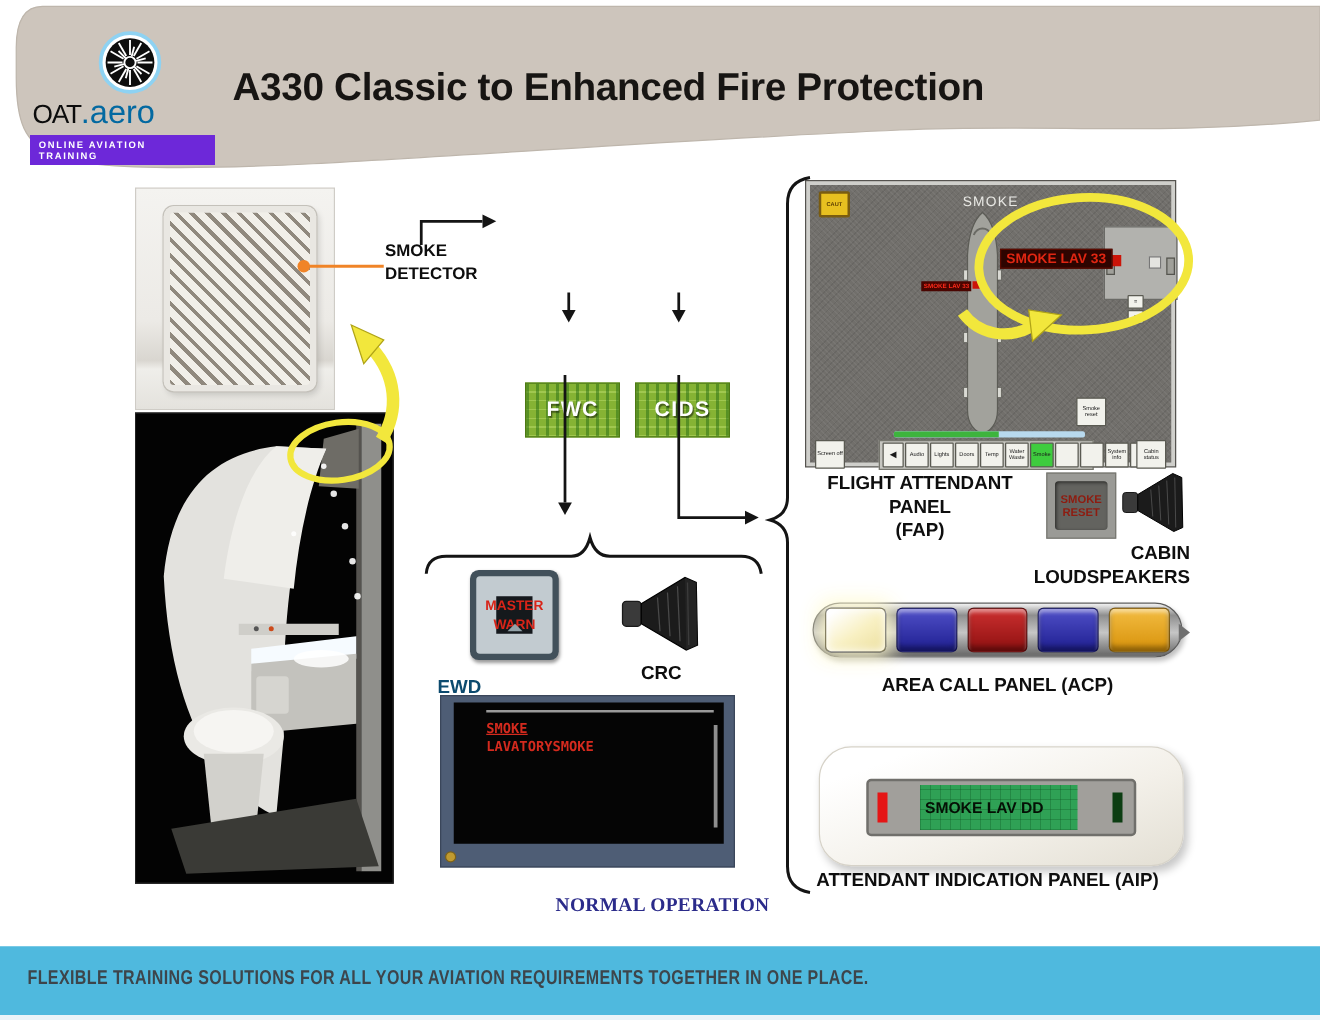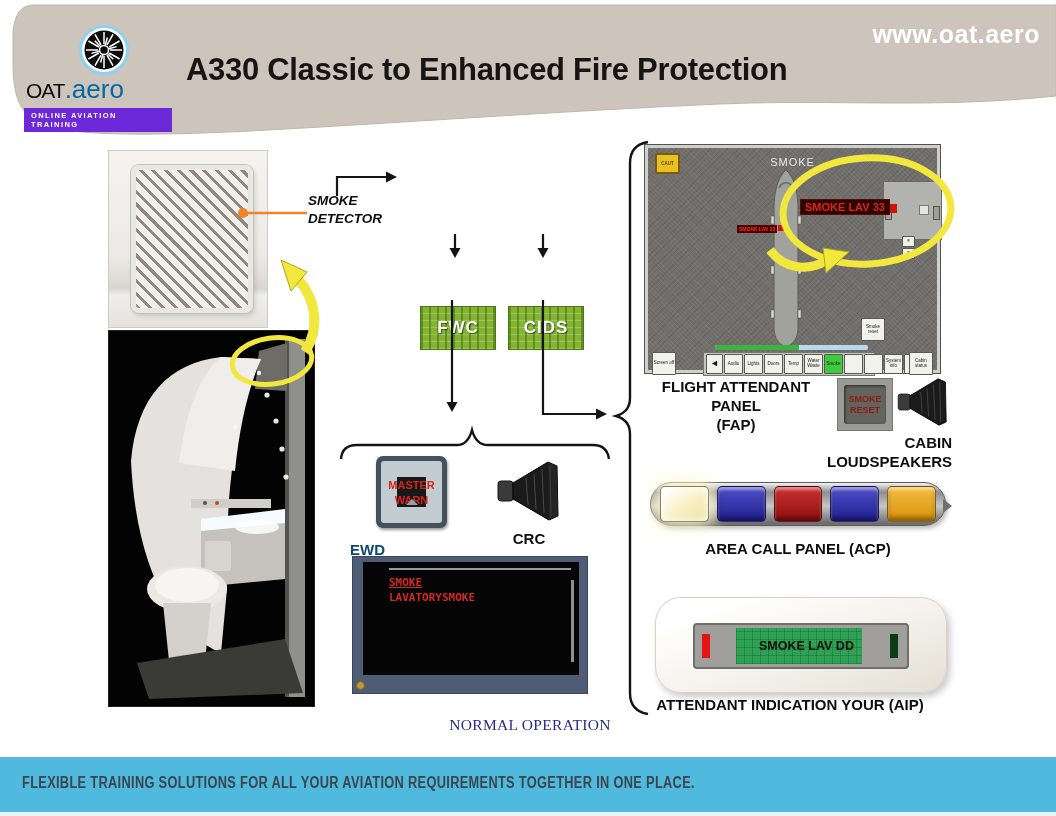--- a/index.html
+++ b/index.html
@@ -33,21 +33,21 @@
      background:#c96d12;border:1px solid #8a4a08;
      background-image:repeating-linear-gradient(90deg,rgba(120,60,5,.45) 0 2px,transparent 2px 11px),
        repeating-linear-gradient(0deg,rgba(255,170,70,.35) 0 2px,transparent 2px 9px);
      text-shadow:1px 1px 1px rgba(0,0,0,.5);}
   .chip{width:74px;height:42px;color:#fff;font-weight:bold;font-size:17px;letter-spacing:1px;
      display:flex;align-items:center;justify-content:center;border:1px solid #4c7a14;
      background:#86b334;
      background-image:repeating-linear-gradient(90deg,rgba(40,110,20,.5) 0 2px,transparent 2px 8px),
        repeating-linear-gradient(0deg,rgba(200,230,120,.4) 0 1px,transparent 1px 7px);
      text-shadow:1px 1px 1px rgba(0,0,0,.5);margin-top:48px;}
-  .lbl-smokedet{left:308px;top:192px;width:92px;font-size:13.5px;font-weight:bold;color:#0d0d0d;line-height:1.35;font-style:italic;}
+  .lbl-smokedet{left:308px;top:192px;width:92px;font-size:13.5px;font-weight:bold;color:#0d0d0d;line-height:1.35;}
 
   
   .mwarn{left:376px;top:456px;width:71px;height:72px;background:#42515b;border-radius:7px;
      box-shadow:1px 2px 3px rgba(0,0,0,.4);padding:5px;box-sizing:border-box;}
   .mwarn-rim{width:100%;height:100%;background:#c2cbd0;border-radius:3px;padding:16px;box-sizing:border-box;}
   .mwarn-face{position:relative;width:100%;height:100%;background:#15191c;display:flex;flex-direction:column;
      align-items:center;justify-content:center;gap:3px;color:#d82418;font-weight:bold;font-size:11px;}
   .mwarn-tri{position:absolute;bottom:2px;left:50%;transform:translateX(-50%);width:0;height:0;
      border-left:6px solid transparent;border-right:6px solid transparent;border-bottom:6px solid #93a2a8;}
   .lbl-crc{left:496px;top:530px;width:66px;text-align:center;font-size:15px;font-weight:bold;color:#0d0d0d;}
@@ -119,43 +119,42 @@
 
   
   .aip{left:655px;top:597px;width:290px;height:94px;border-radius:26px;border:1px solid #d6d2c8;
      background:linear-gradient(160deg,#ffffff 15%,#f3f0e9 60%,#e3dfd4);
      box-shadow:3px 4px 7px rgba(0,0,0,.22);}
   .aip-disp{position:absolute;left:37px;top:25px;width:212px;height:42px;background:#a19f9b;
      border:2px solid #706f6b;border-radius:4px;}
   .aip-green{position:absolute;left:41px;top:3px;width:126px;height:36px;background:#2fa155;
      background-image:repeating-linear-gradient(90deg,rgba(10,80,30,.3) 0 1px,transparent 1px 8px),
        repeating-linear-gradient(0deg,rgba(10,80,30,.3) 0 1px,transparent 1px 8px);
-     color:#051005;font-size:12.5px;font-weight:bold;display:flex;align-items:center;padding-left:23px;box-sizing:border-box;}
+     color:#051005;font-size:12.5px;font-weight:bold;display:flex;align-items:center;padding-left:4px;box-sizing:border-box;}
   .aip-red{position:absolute;left:7px;top:9px;width:8px;height:24px;background:#e51515;}
   .aip-dg{position:absolute;right:9px;top:9px;width:8px;height:24px;background:#0c3d12;}
 
   .normal-op{left:380px;top:716px;width:300px;text-align:center;font-family:"Liberation Serif",serif;
-     font-size:15.5px;color:#2b2b8a;letter-spacing:.3px;}
+     font-size:15.5px;color:#2b2b8a;letter-spacing:.3px;font-weight:bold;}
 
   
   .footer{left:0;top:757px;width:1056px;height:55px;background:#4fb9de;}
   .footer-inner{position:absolute;left:22px;top:17px;font-size:16px;font-weight:bold;color:#3d454b;
      letter-spacing:.4px;transform:scaleX(.8);transform-origin:left center;white-space:nowrap;}
   .footer-strip{left:0;top:812px;width:1056px;height:4px;background:#eaf4f9;}
 </style>
 </head>
 <body>
 
 <div id="page">
 
   <svg class="abs" style="left:0;top:0;" width="1056" height="150">
     <path d="M34,5 L1056,5 L1056,96 C930,109 840,99 720,104 C560,111 400,123 250,131 C150,136 68,136 42,124 C20,114 13,98 13,62 L13,38 C13,16 20,5 34,5 Z" fill="#cdc5bc" stroke="#beb6ac" stroke-width="1"></path>
   </svg>
 
-  <div class="abs hdr-url">www.oat.aero</div>
   <div class="abs hdr-title">A330 Classic to Enhanced Fire Protection</div>
 
   <div class="abs logo">
     <svg class="logo-fan" width="52" height="52" viewBox="0 0 52 52">
       <circle cx="26" cy="26" r="23.5" fill="#ffffff" stroke="#8ed2f2" stroke-width="3"></circle>
       <circle cx="26" cy="26" r="19.5" fill="#0d0d0d"></circle>
       <g stroke="#ffffff" stroke-width="1.5">
         <line x1="26" y1="8" x2="26" y2="20" transform="rotate(0 26 26)"></line>
         <line x1="26" y1="8" x2="26" y2="20" transform="rotate(30 26 26)"></line>
         <line x1="26" y1="8" x2="26" y2="20" transform="rotate(60 26 26)"></line>
@@ -349,21 +348,21 @@
   </div>
   <div class="abs cap" style="left:650px;top:540px;width:296px;">AREA CALL PANEL (ACP)</div>
 
   <div class="abs aip">
     <div class="aip-disp">
       <div class="aip-red"></div>
       <div class="aip-green">SMOKE LAV DD</div>
       <div class="aip-dg"></div>
     </div>
   </div>
-  <div class="abs cap" style="left:630px;top:696px;width:320px;">ATTENDANT INDICATION YOUR (AIP)</div>
+  <div class="abs cap" style="left:630px;top:696px;width:320px;">ATTENDANT INDICATION PANEL (AIP)</div>
 
   <div class="abs normal-op">NORMAL OPERATION</div>
 
   <div class="abs footer">
     <div class="footer-inner">FLEXIBLE TRAINING SOLUTIONS FOR ALL YOUR AVIATION REQUIREMENTS TOGETHER IN ONE PLACE.</div>
   </div>
   <div class="abs footer-strip"></div>
 
   <svg class="abs" style="left:0;top:0;z-index:5;pointer-events:none;" width="1056" height="816">
 

